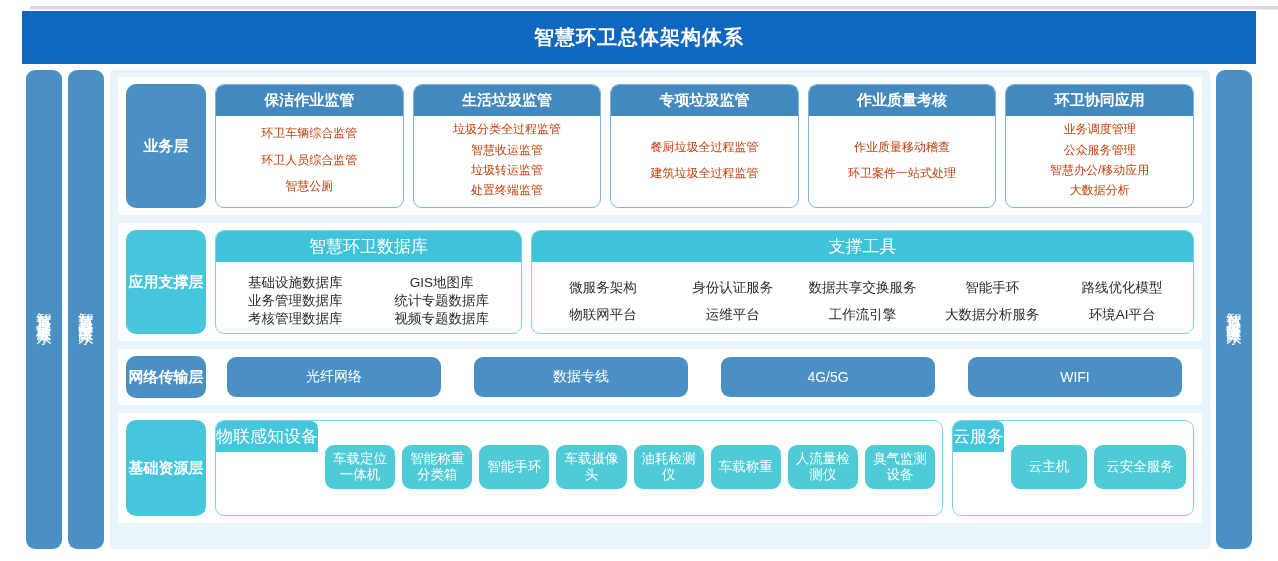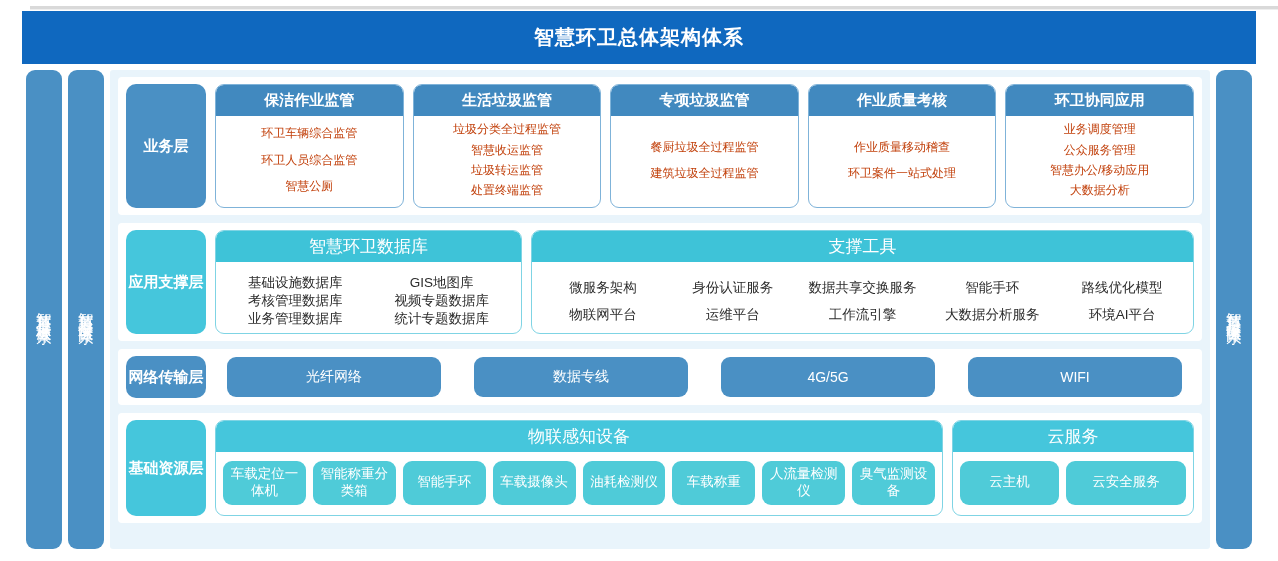--- a/index.html
+++ b/index.html
@@ -246,21 +246,20 @@
     margin: 1px 12px;
   }
 
   
   .base-panel {
     min-width: 0;
     border: 1px solid #7fd4e4;
     border-radius: 9px;
     background: #ffffff;
     display: flex;
-    flex-direction: column;
     overflow: hidden;
   }
   .base-iot   { flex: 1; }
   .base-cloud { flex: 0 0 240px; }
   .base-head {
     background: #45c6dc;
     color: #ffffff;
     font-size: 17px;
     height: 31px;
     display: flex;
@@ -378,26 +377,26 @@
           <div class="layer-content">
 
             <div class="sup-panel sup-db">
               <div class="sup-head">智慧环卫数据库</div>
               <div class="sup-body">
                 <div class="sup-row">
                   <div class="sup-cell">基础设施数据库</div>
                   <div class="sup-cell">GIS地图库</div>
                 </div>
                 <div class="sup-row">
+                  <div class="sup-cell">业务管理数据库</div>
+                  <div class="sup-cell">统计专题数据库</div>
+                </div>
+                <div class="sup-row">
                   <div class="sup-cell">考核管理数据库</div>
                   <div class="sup-cell">视频专题数据库</div>
-                </div>
-                <div class="sup-row">
-                  <div class="sup-cell">业务管理数据库</div>
-                  <div class="sup-cell">统计专题数据库</div>
                 </div>
               </div>
             </div>
 
             <div class="sup-panel sup-tools">
               <div class="sup-head">支撑工具</div>
               <div class="sup-body">
                 <div class="sup-row">
                   <div class="sup-cell">微服务架构</div>
                   <div class="sup-cell">身份认证服务</div>

